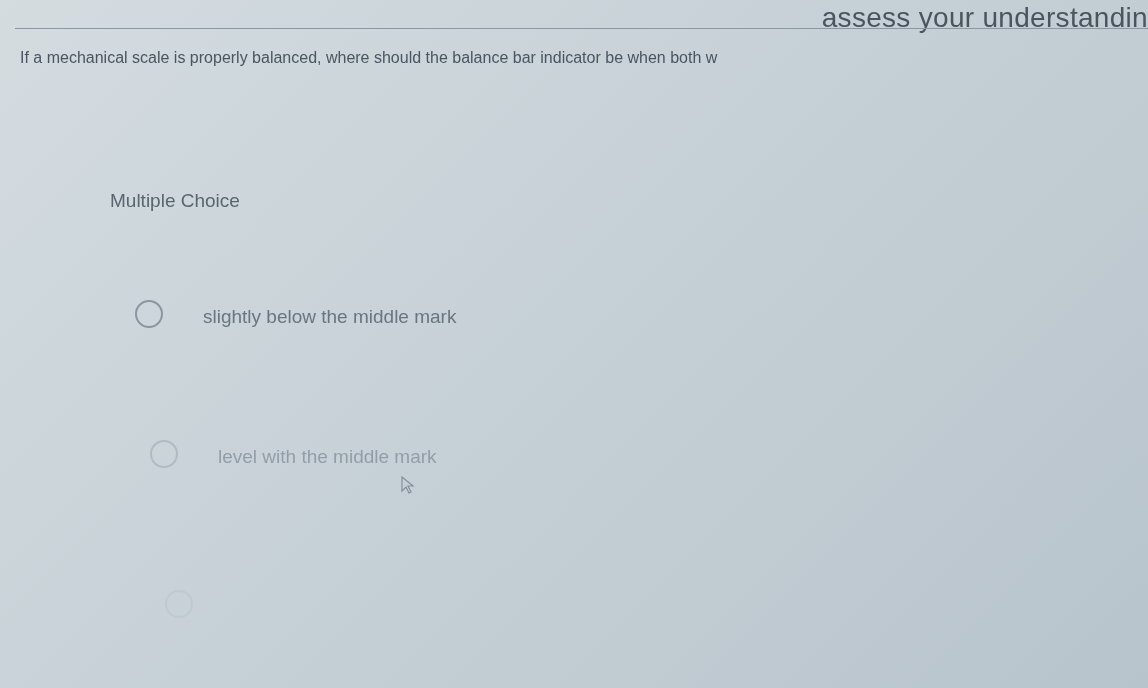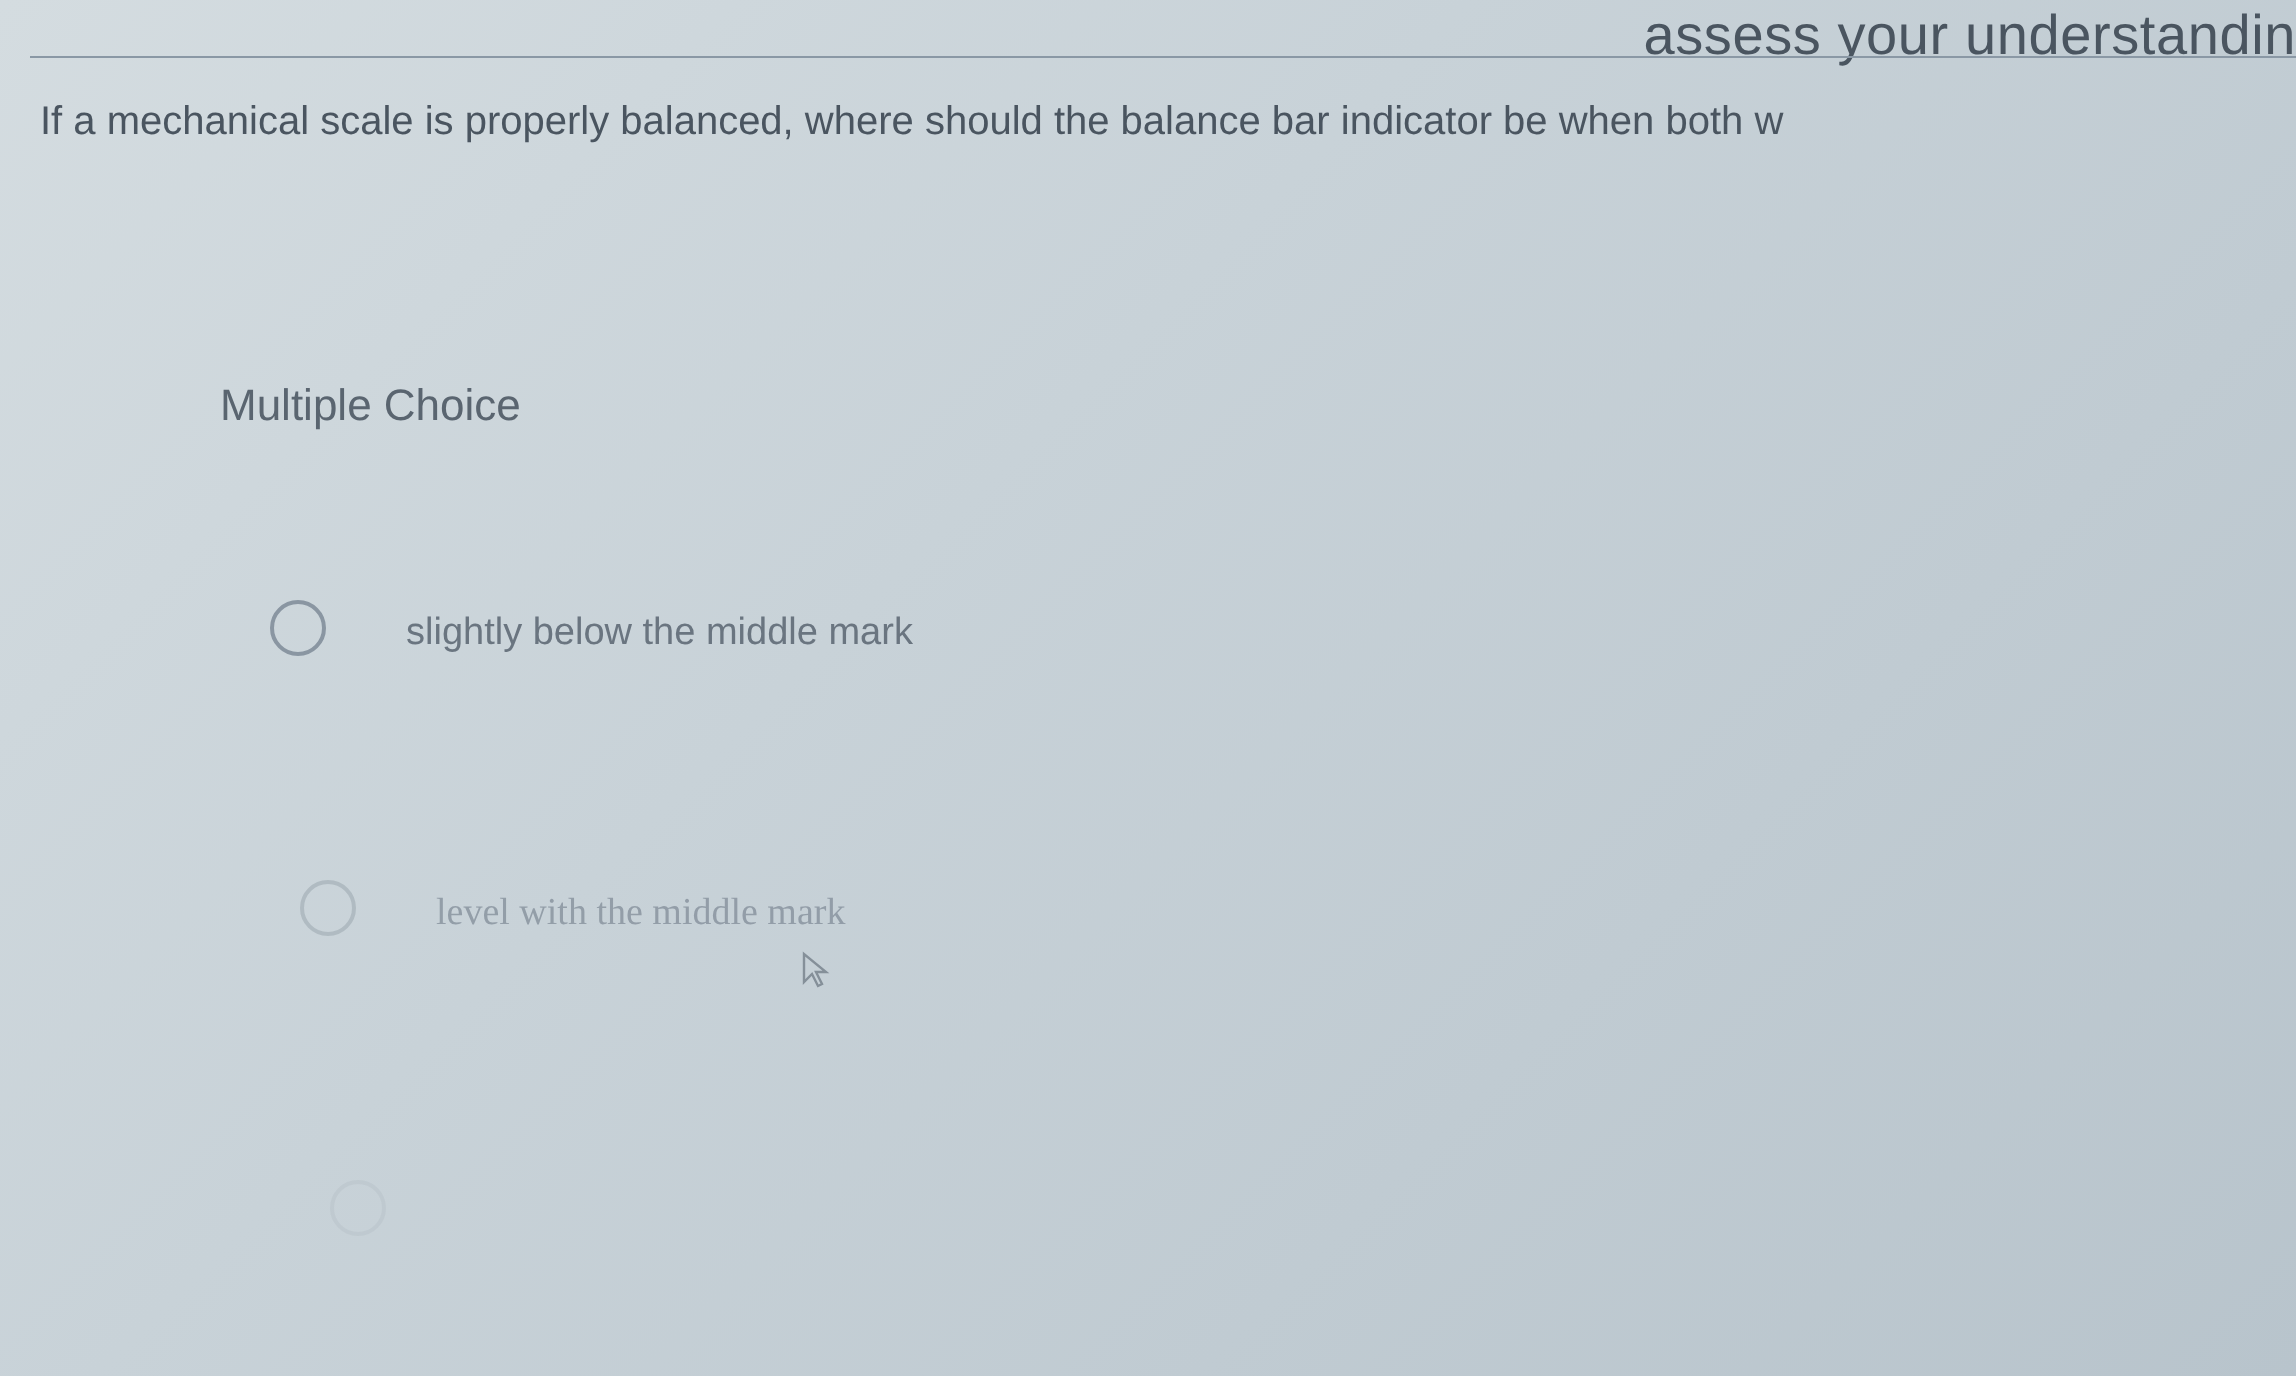--- a/index.html
+++ b/index.html
@@ -31,47 +31,46 @@
       left: 15px;
       right: 0;
       height: 1px;
       background: #8a98a5;
     }
     .question {
       position: absolute;
       top: 46px;
       left: 20px;
       right: 0;
-      font-size: 20px;
+      font-size: 16px;
       line-height: 1.5;
       color: #4a5560;
       font-weight: 400;
     }
     .mc-label {
       position: absolute;
       top: 190px;
       left: 110px;
-      font-size: 22px;
+      font-size: 19px;
       color: #5a6570;
       font-weight: 400;
     }
     .option {
       position: absolute;
       display: flex;
       align-items: flex-end;
       gap: 40px;
     }
     .option-1 {
       top: 300px;
       left: 135px;
     }
     .option-2 {
       top: 440px;
       left: 150px;
-      font-family: Liberation Serif, serif;
     }
     .option-3 {
       top: 590px;
       left: 165px;
     }
     .radio {
       width: 28px;
       height: 28px;
       border: 2px solid #8a96a2;
       border-radius: 50%;

